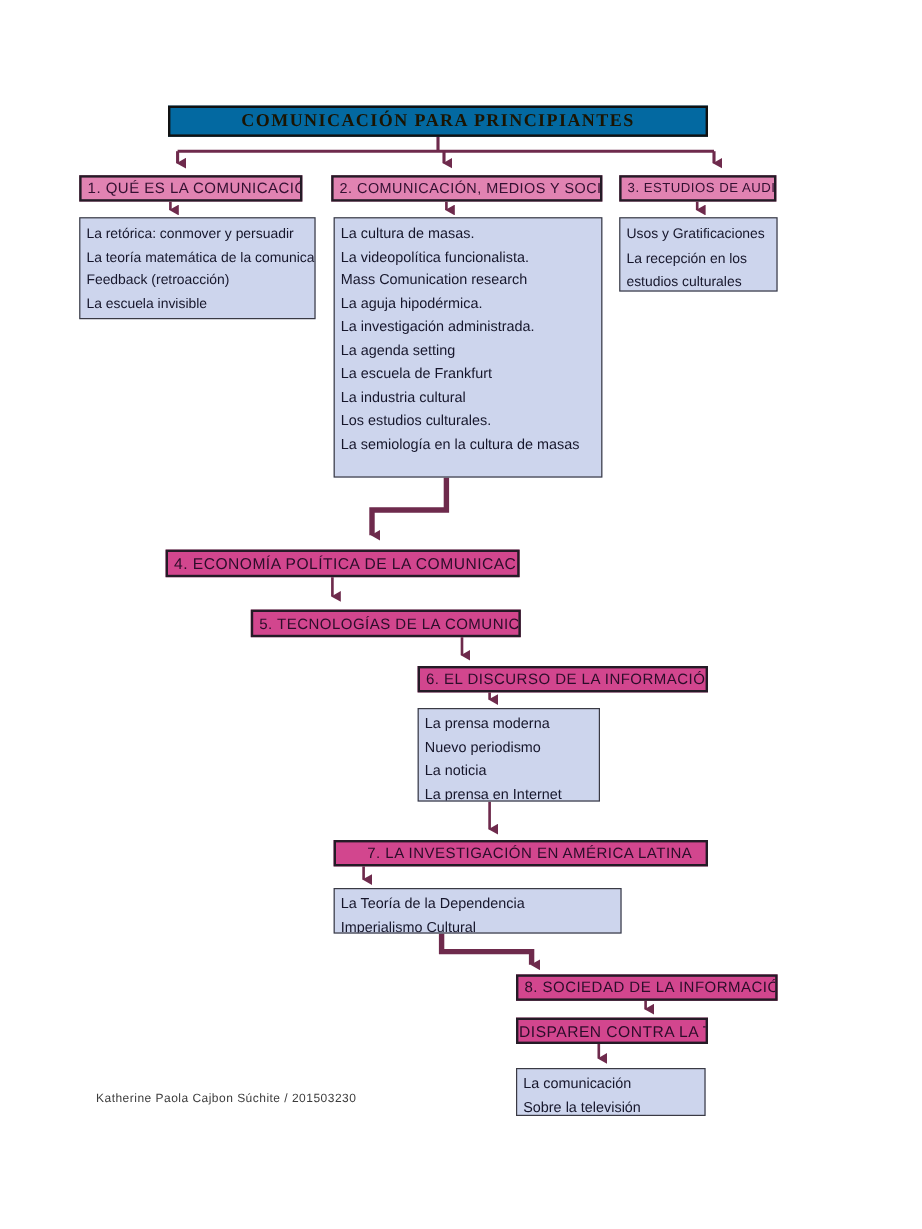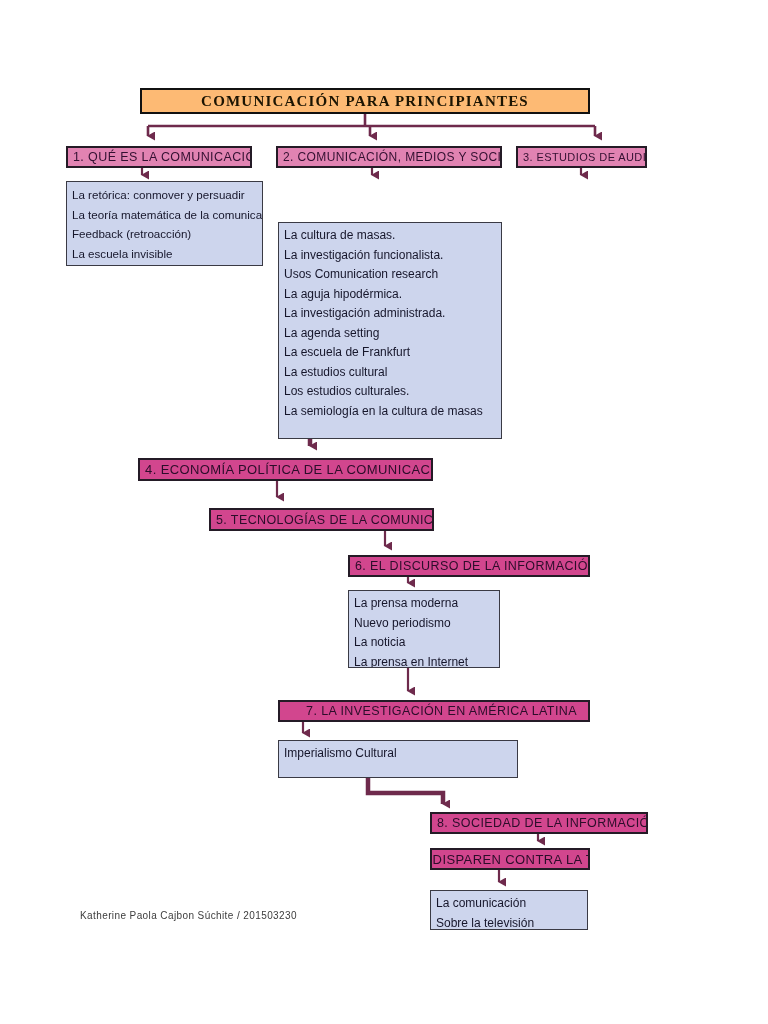--- a/index.html
+++ b/index.html
@@ -1,21 +1,21 @@
 <!DOCTYPE html>
 <html><head>
 <meta charset="utf-8">
 <style>
   html,body{margin:0;padding:0;background:#ffffff;}
   #page{position:relative;width:768px;height:1024px;background:#ffffff;overflow:hidden;
         font-family:"Liberation Sans", sans-serif;}
   .abs{position:absolute;box-sizing:border-box;}
 
   
-  .title-box{background:#fdba74;border:2px solid #111111;display:flex;align-items:center;justify-content:center;}
+  .title-box{background:#0369a1;border:2px solid #111111;display:flex;align-items:center;justify-content:center;}
   .title-text{font-family:"Liberation Serif", serif;font-weight:bold;font-size:15px;letter-spacing:1.2px;
               color:#1b1402;}
 
   
   .hdr{border:2px solid #241b26;display:flex;align-items:center;padding:0 5px;
        font-size:12.5px;letter-spacing:.4px;color:#331031;white-space:nowrap;overflow:hidden;}
   .hdr.light{background:#e183b2;}
   
   .hdr.dark{background:#d2468e;color:#2c0d2a;}
   .hdr.center{justify-content:center;}
@@ -78,47 +78,52 @@
   <div class="abs hdr light" style="left:66px;top:146px;width:186px;height:22px;">1. QUÉ ES LA COMUNICACIÓN</div>
   <div class="abs hdr light" style="left:276px;top:146px;width:226px;height:22px;font-size:12px;">2. COMUNICACIÓN, MEDIOS Y SOCIEDAD</div>
   <div class="abs hdr light" style="left:516px;top:146px;width:131px;height:22px;font-size:11px;">3. ESTUDIOS DE AUDIENCIAS</div>
 
   <div class="abs list-box" style="left:66px;top:181px;width:197px;height:85px;font-size:11.6px;">
       <div class="li">La retórica: conmover y persuadir</div>
       <div class="li">La teoría matemática de la comunicación</div>
       <div class="li">Feedback (retroacción)</div>
       <div class="li">La escuela invisible</div>
     </div>
-  <div class="abs list-box" style="left:278px;top:181px;width:224px;height:217px;margin-top:41px;">
+  <div class="abs list-box" style="left:278px;top:181px;width:224px;height:217px;">
       <div class="li">La cultura de masas.</div>
-      <div class="li">La investigación funcionalista.</div>
-      <div class="li">Usos Comunication research</div>
+      <div class="li">La videopolítica funcionalista.</div>
+      <div class="li">Mass Comunication research</div>
       <div class="li">La aguja hipodérmica.</div>
       <div class="li">La investigación administrada.</div>
       <div class="li">La agenda setting</div>
       <div class="li">La escuela de Frankfurt</div>
-      <div class="li">La estudios cultural</div>
+      <div class="li">La industria cultural</div>
       <div class="li">Los estudios culturales.</div>
       <div class="li">La semiología en la cultura de masas</div>
+    </div>
+  <div class="abs list-box wrap" style="left:516px;top:181px;width:132px;height:62px;font-size:11.6px;">
+      <div class="li">Usos y Gratificaciones</div>
+      <div class="li">La recepción en los estudios culturales</div>
     </div>
 
   <div class="abs hdr dark" style="left:138px;top:458px;width:295px;height:23px;font-size:13px;">4. ECONOMÍA POLÍTICA DE LA COMUNICACIÓN</div>
   <div class="abs hdr dark" style="left:209px;top:508px;width:225px;height:23px;font-size:12.5px;">5. TECNOLOGÍAS DE LA COMUNICACIÓN</div>
   <div class="abs hdr dark" style="left:348px;top:555px;width:242px;height:22px;font-size:12.5px;">6.  EL DISCURSO DE LA INFORMACIÓN</div>
 
   <div class="abs list-box" style="left:348px;top:590px;width:152px;height:78px;">
       <div class="li">La prensa moderna</div>
       <div class="li">Nuevo periodismo</div>
       <div class="li">La noticia</div>
       <div class="li">La prensa en Internet</div>
     </div>
 
   <div class="abs hdr dark center" style="left:278px;top:700px;width:312px;height:22px;font-size:12.5px;padding-left:20px;">7. LA INVESTIGACIÓN EN AMÉRICA LATINA</div>
 
   <div class="abs list-box" style="left:278px;top:740px;width:240px;height:38px;">
+      <div class="li">La Teoría de la Dependencia</div>
       <div class="li">Imperialismo Cultural</div>
     </div>
 
   <div class="abs hdr dark" style="left:430px;top:812px;width:218px;height:22px;font-size:12.5px;">8. SOCIEDAD DE LA INFORMACIÓN</div>
   <div class="abs hdr dark center" style="left:430px;top:848px;width:160px;height:22px;font-size:13px;">9. DISPAREN CONTRA LA TV</div>
 
   <div class="abs list-box" style="left:430px;top:890px;width:158px;height:40px;">
       <div class="li">La comunicación</div>
       <div class="li">Sobre la televisión</div>
     </div>

